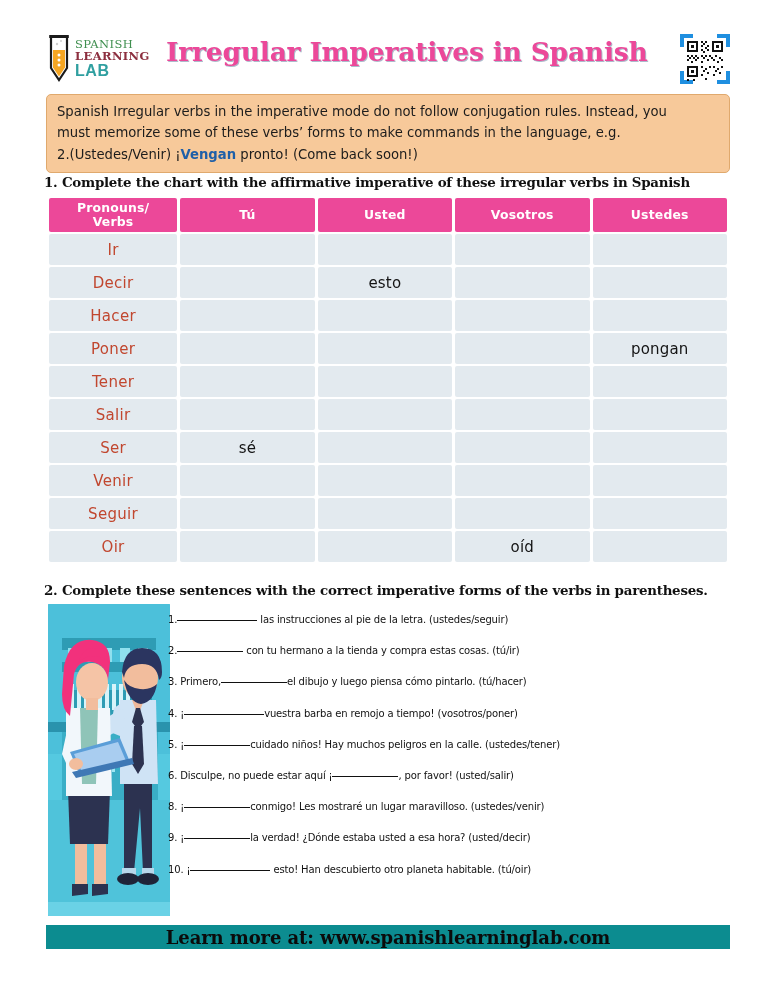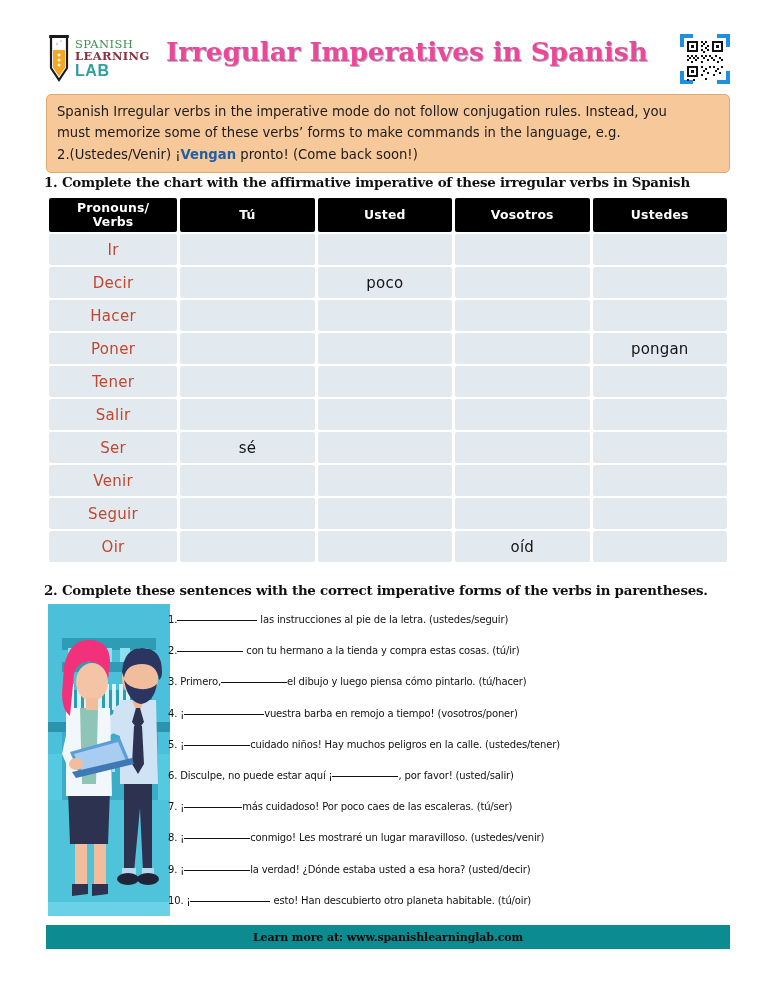--- a/index.html
+++ b/index.html
@@ -141,21 +141,21 @@
   .chart {
     position: absolute;
     left: 46px;
     top: 196px;
     width: 684px;
     border-collapse: separate;
     border-spacing: 3px 2px;
     table-layout: fixed;
   }
   .chart th {
-    background: #000000;
+    background: #ec4899;
     color: #ffffff;
     font-family: "DejaVu Sans", sans-serif;
     font-weight: bold;
     font-size: 12.4px;
     letter-spacing: .2px;
     height: 34px;
     vertical-align: middle;
     text-align: center;
     border-radius: 2px;
     padding: 0;
@@ -226,21 +226,21 @@
     left: 46px;
     top: 925px;
     width: 684px;
     height: 24px;
     background: #0c8c90;
     display: flex;
     align-items: center;
     justify-content: center;
     font-family: "DejaVu Serif", serif;
     font-weight: bold;
-    font-size: 11px;
+    font-size: 18px;
     color: #0b0b0b;
     letter-spacing: -0.1px;
   }
 </style>
 </head>
 <body>
 
 <div class="page">
 
   <div class="header">
@@ -370,21 +370,21 @@
         <tr>
           <td class="verb-cell">Ir</td>
           <td class="ans"></td>
           <td class="ans"></td>
           <td class="ans"></td>
           <td class="ans"></td>
         </tr>
         <tr>
           <td class="verb-cell">Decir</td>
           <td class="ans"></td>
-          <td class="ans">poco</td>
+          <td class="ans">esto</td>
           <td class="ans"></td>
           <td class="ans"></td>
         </tr>
         <tr>
           <td class="verb-cell">Hacer</td>
           <td class="ans"></td>
           <td class="ans"></td>
           <td class="ans"></td>
           <td class="ans"></td>
         </tr>
@@ -532,21 +532,20 @@
     </svg>
   </div>
 
   <div class="sentences" id="sentences">
       <div class="sentence"><span>1.</span><span class="blank b-lg"></span><span> las instrucciones al pie de la letra. (ustedes/seguir)</span></div>
       <div class="sentence"><span>2.</span><span class="blank b-md"></span><span> con tu hermano a la tienda y compra estas cosas. (tú/ir)</span></div>
       <div class="sentence"><span>3.</span><span> Primero,</span><span class="blank b-md"></span><span>el dibujo y luego piensa cómo pintarlo. (tú/hacer)</span></div>
       <div class="sentence"><span>4.</span><span> ¡</span><span class="blank b-lg"></span><span>vuestra barba en remojo a tiempo! (vosotros/poner)</span></div>
       <div class="sentence"><span>5.</span><span> ¡</span><span class="blank b-md"></span><span>cuidado niños! Hay muchos peligros en la calle. (ustedes/tener)</span></div>
       <div class="sentence"><span>6.</span><span> Disculpe, no puede estar aquí ¡</span><span class="blank b-md"></span><span>, por favor! (usted/salir)</span></div>
-      <div class="sentence"><span>7.</span><span> ¡</span><span class="blank b-sm"></span><span>más cuidadoso! Por poco caes de las escaleras. (tú/ser)</span></div>
       <div class="sentence"><span>8.</span><span> ¡</span><span class="blank b-md"></span><span>conmigo! Les mostraré un lugar maravilloso. (ustedes/venir)</span></div>
       <div class="sentence"><span>9.</span><span> ¡</span><span class="blank b-md"></span><span>la verdad! ¿Dónde estaba usted a esa hora? (usted/decir)</span></div>
       <div class="sentence"><span>10.</span><span> ¡</span><span class="blank b-lg"></span><span> esto! Han descubierto otro planeta habitable. (tú/oir)</span></div>
     </div>
 
   <div class="footer">
     <span>Learn more at:  www.spanishlearninglab.com</span>
   </div>
 
 </div>

